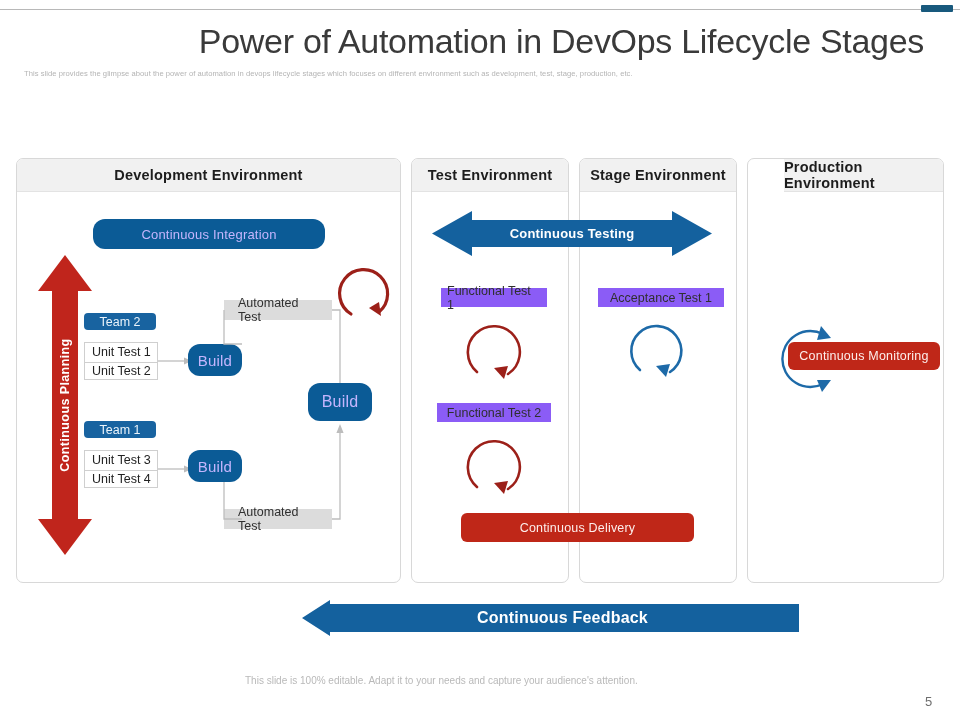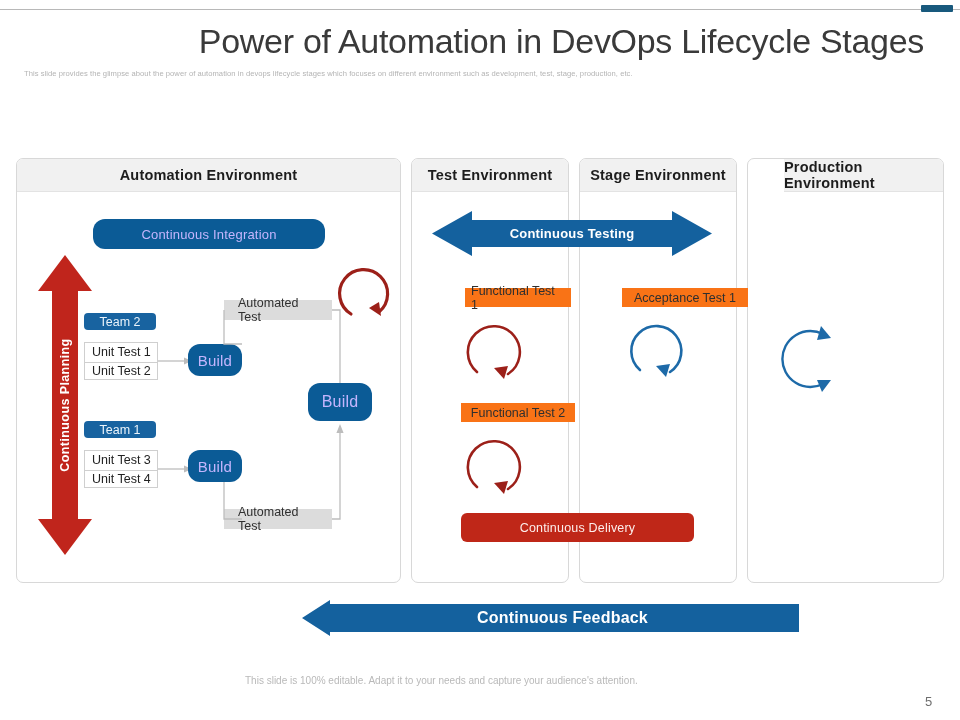--- a/index.html
+++ b/index.html
@@ -41,22 +41,22 @@
   }
   .red-box{
     position:absolute;background:#bf2718;border-radius:6px;color:#fdeeec;
     display:flex;align-items:center;justify-content:center;font-size:12.5px;letter-spacing:.2px;
   }
   .grey-label{
     position:absolute;background:#dcdcdc;color:#2f2f2f;font-size:12.5px;
     display:flex;align-items:center;justify-content:center;padding:2px 14px;box-sizing:border-box;
   }
   .blue-label{
-    position:absolute;background:#f97316;color:#2f2f2f;font-size:12.5px;
-    display:flex;align-items:center;justify-content:center;padding:2px 6px;box-sizing:border-box;margin-left:24px;
+    position:absolute;background:#8b5cf6;color:#2f2f2f;font-size:12.5px;
+    display:flex;align-items:center;justify-content:center;padding:2px 6px;box-sizing:border-box;
   }
   .team-tag{
     position:absolute;background:#1863a0;border-radius:4px;color:#eaf3fa;
     display:flex;align-items:center;justify-content:center;font-size:12.5px;
   }
   .unit-table{position:absolute;border:1px solid #cfcfcf;box-sizing:border-box;background:#fff;}
   .unit-row{
     height:18.5px;display:flex;align-items:center;padding-left:7px;font-size:12.5px;color:#222;
     box-sizing:border-box;
   }
@@ -97,21 +97,21 @@
 
 <div class="slide">
 
   <div class="top-rule"></div>
   <div class="top-tab"></div>
 
   <div class="title">Power of Automation in DevOps Lifecycle Stages</div>
   <div class="subtitle">This slide provides the glimpse about the power of automation in devops lifecycle stages which focuses on different environment such as development, test, stage, production, etc.</div>
 
   <div class="panel" id="panel-dev">
-    <div class="panel-head">Automation Environment</div>
+    <div class="panel-head">Development Environment</div>
   </div>
 
   <div class="blue-box" style="left:93px;top:219px;width:232px;height:30px;">Continuous Integration</div>
 
   <div class="cp-wrap">
     <svg class="ov" width="54" height="300" viewBox="0 0 54 300">
       <polygon points="27,0 54,36 40,36 40,264 54,264 27,300 0,264 14,264 14,36 0,36" fill="#c0251c"></polygon>
     </svg>
     <div class="cp-text">Continuous Planning</div>
   </div>
@@ -208,20 +208,21 @@
   <svg class="ov" style="left:628px;top:316px;" width="68" height="66" viewBox="0 0 68 66">
     <path d="M12 54 A25 25 0 1 1 42 56" fill="none" stroke="#1d6aa8" stroke-width="2.6" stroke-linecap="round"></path>
     <polygon points="38,61 28,50 42,48" fill="#1d6aa8"></polygon>
   </svg>
 
   <svg class="ov" style="left:775px;top:322px;" width="80" height="74" viewBox="0 0 80 74">
     <path d="M48 12 A28 28 0 1 0 48 62" fill="none" stroke="#1d6aa8" stroke-width="2.4" stroke-linecap="round"></path>
     <polygon points="56,16 42,18 46,4" fill="#1d6aa8"></polygon>
     <polygon points="56,58 42,58 47,70" fill="#1d6aa8"></polygon>
   </svg>
+  <div class="red-box" style="left:788px;top:342px;width:152px;height:28px;font-size:12.5px;">Continuous Monitoring</div>
 
   <div class="feedback-wrap">
     <svg class="ov" width="497" height="36" viewBox="0 0 497 36">
       <polygon points="0,18 28,0 28,4 497,4 497,32 28,32 28,36" fill="#14619e"></polygon>
     </svg>
     <div class="feedback-text">Continuous Feedback</div>
   </div>
 
   <div class="footer">This slide is 100% editable. Adapt it to your needs and capture your audience's attention.</div>
   <div class="pagenum">5</div>

